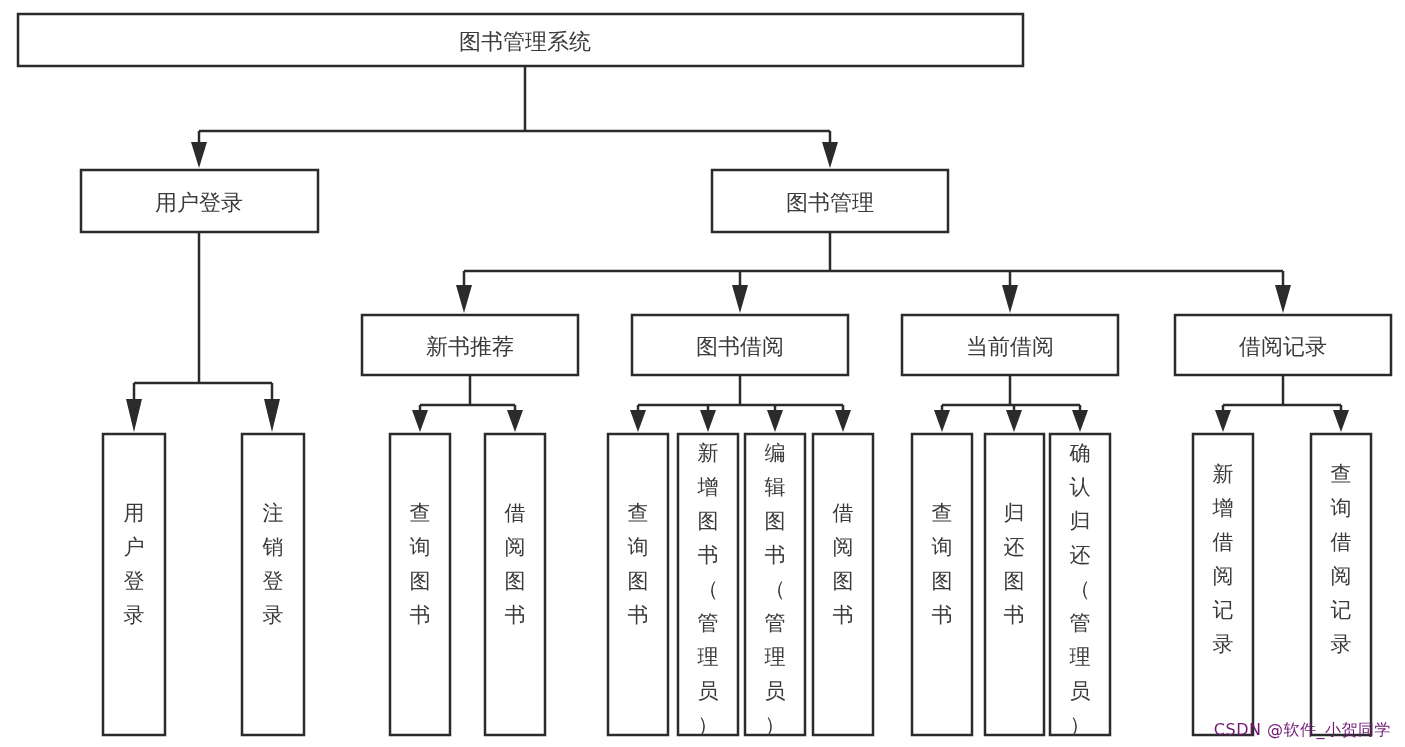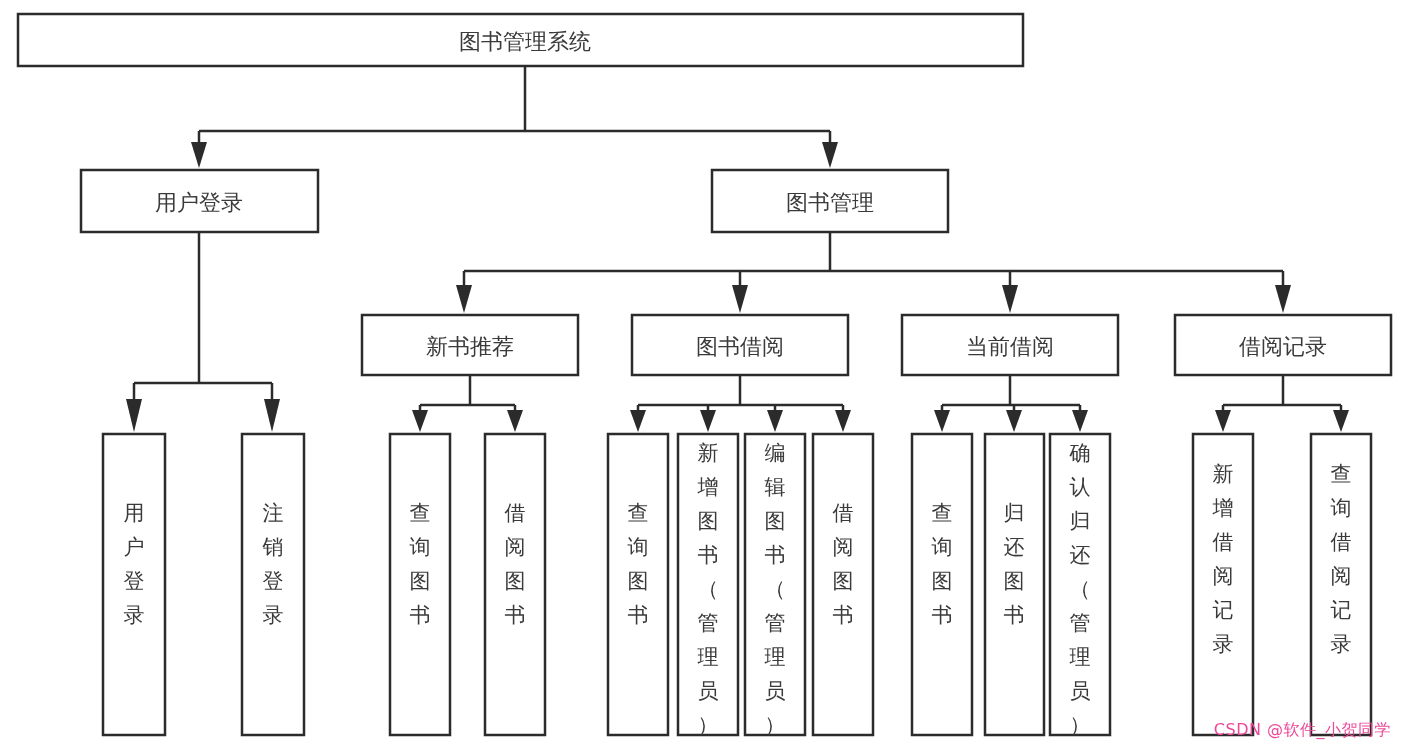--- a/index.html
+++ b/index.html
@@ -53,21 +53,21 @@
     font-size: 21px;
     fill: #3a3a3a;
     text-anchor: middle;
   }
   .watermark-text {
     position: absolute;
     right: 14px;
     bottom: 6px;
     font-family: "DejaVu Sans", "Liberation Sans", sans-serif;
     font-size: 16px;
-    color: #ec4899;
+    color: #701a75;
     white-space: nowrap;
     letter-spacing: 0.5px;
     pointer-events: none;
   }
 </style>
 </head>
 <body>
 
 <div id="diagram-root">
 

